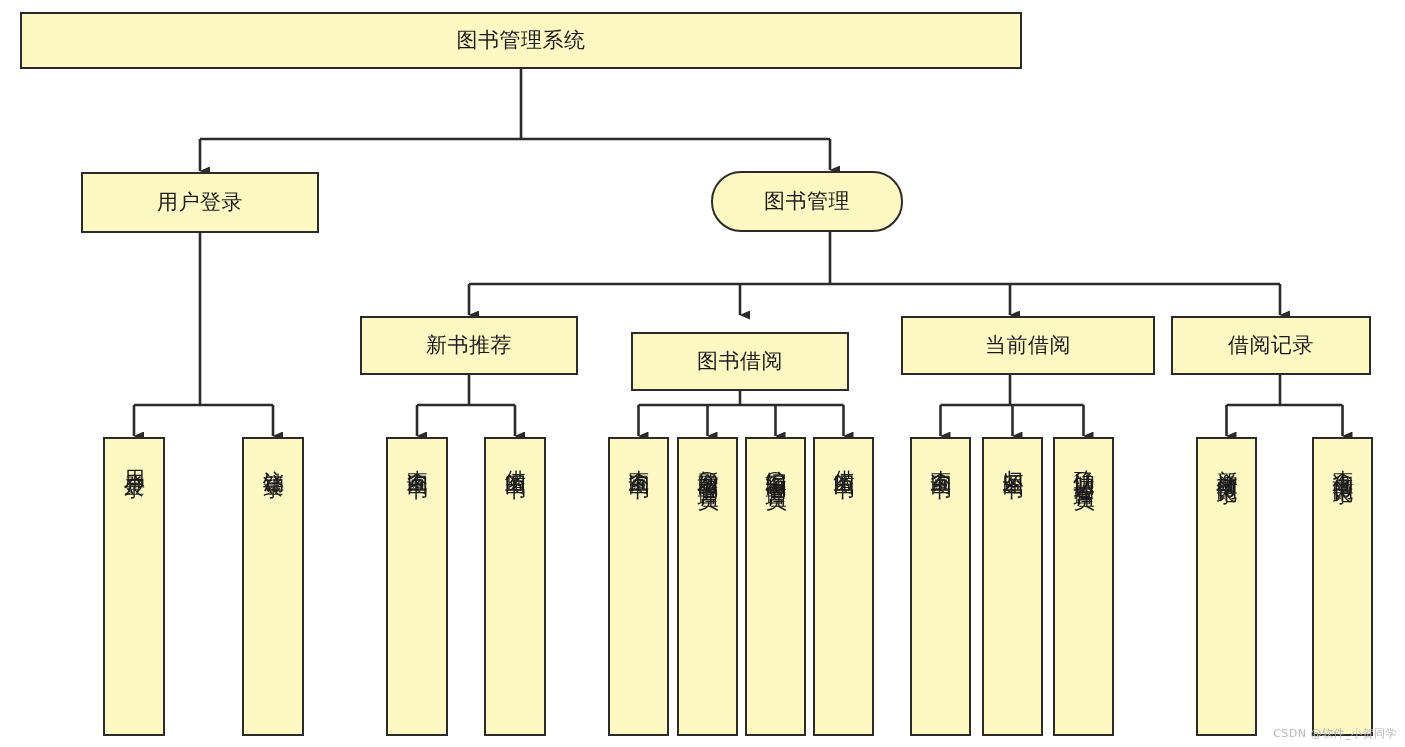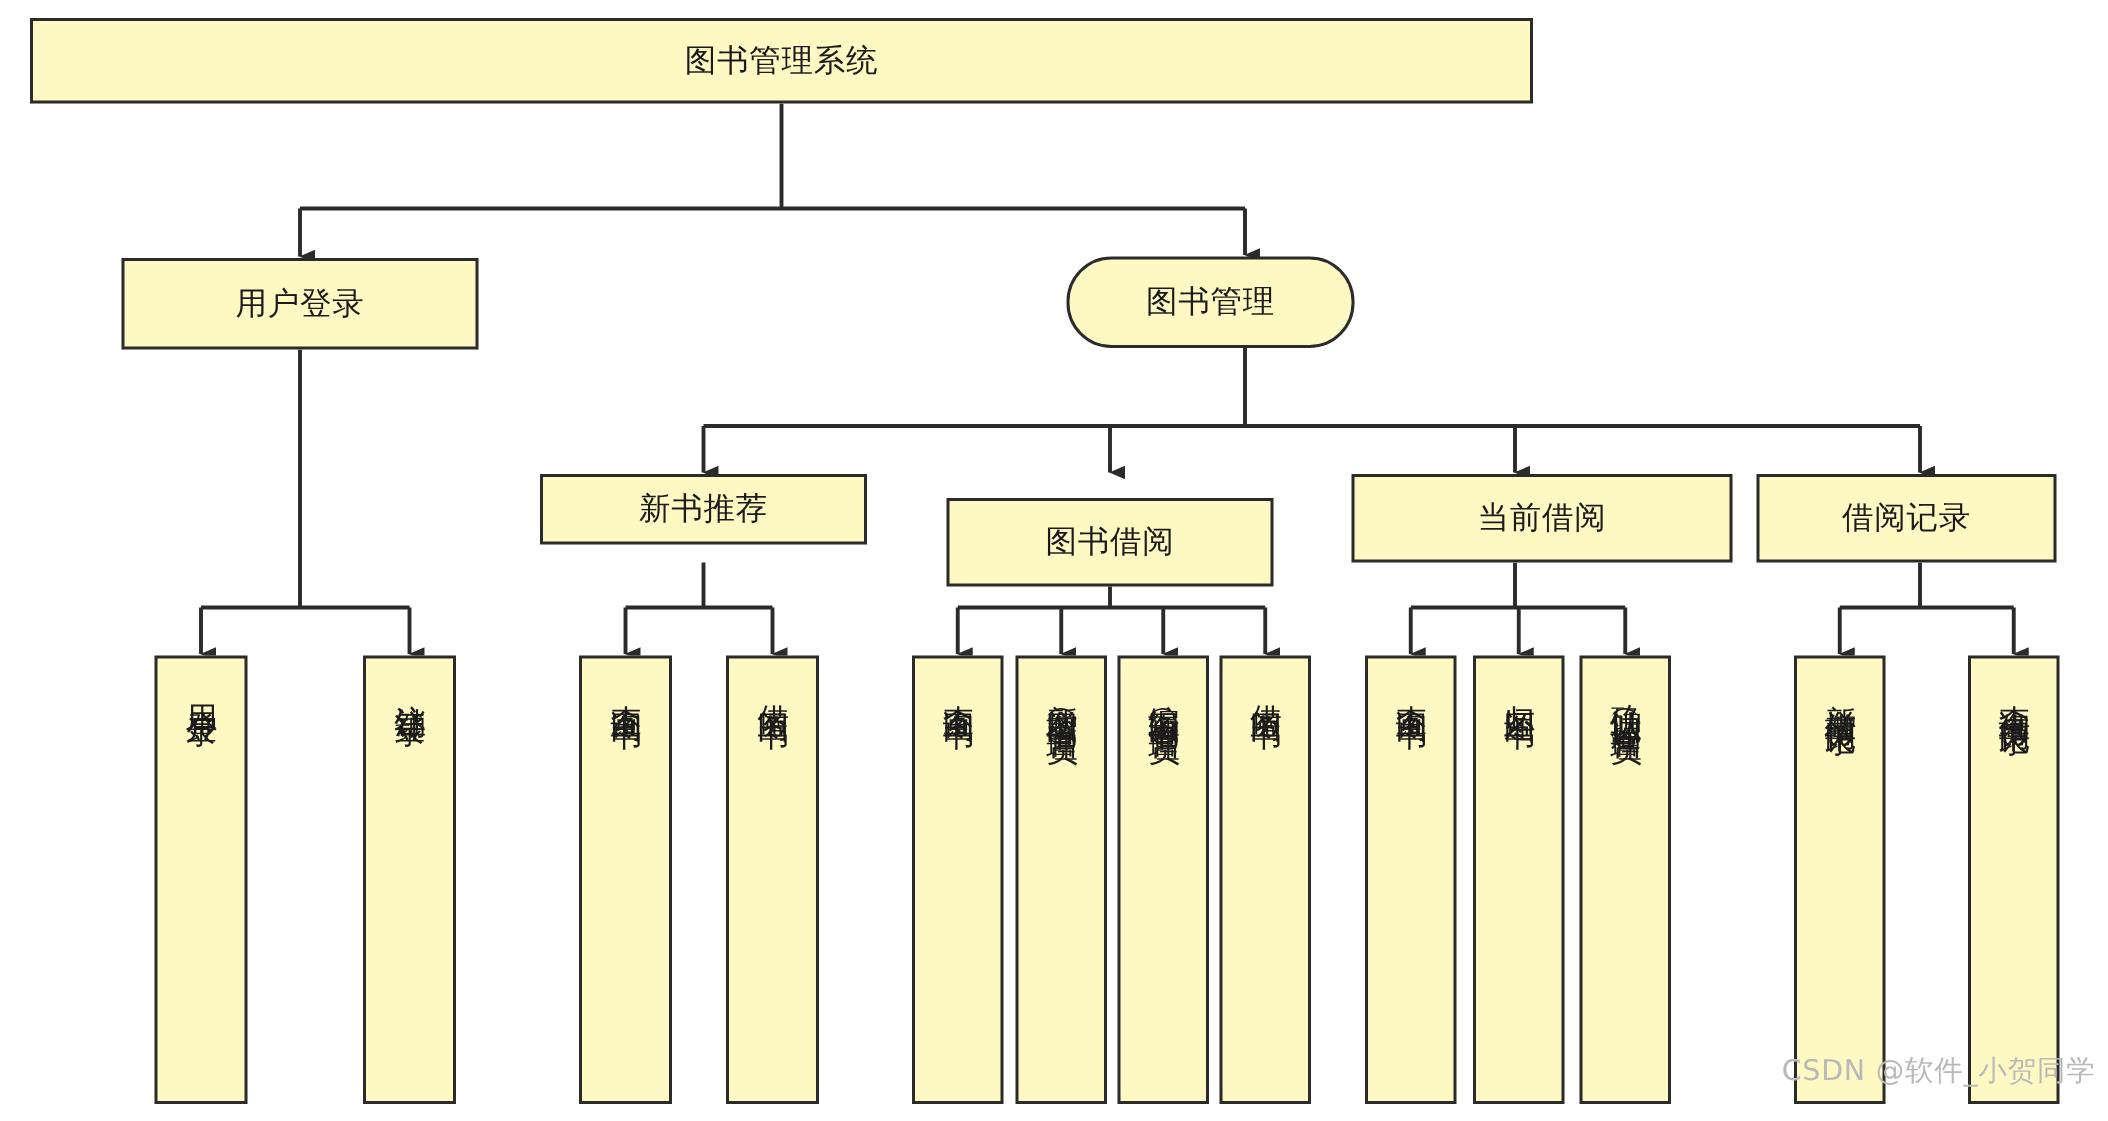--- a/index.html
+++ b/index.html
@@ -52,22 +52,22 @@
     text-orientation: upright;
     font-size: 21px;
     color: #1b1b1b;
     letter-spacing: 3px;
     line-height: 1;
     white-space: nowrap;
   }
   #watermark {
     position: absolute;
     right: 8px;
-    bottom: 20px;
-    font-size: 19px;
+    bottom: 6px;
+    font-size: 11px;
     color: #b9b9b9;
     letter-spacing: 0.5px;
     white-space: nowrap;
     user-select: none;
   }
 </style>
 </head>
 <body>
 
 <div id="diagram-root">
@@ -118,21 +118,21 @@
   <div id="nodes-layer">
       <div class="node-box" style="left: 20px; top: 12px; width: 1002px; height: 57px;">
         <span class="node-label-h">图书管理系统</span>
       </div>
       <div class="node-box" style="left: 81px; top: 172px; width: 238px; height: 61px;">
         <span class="node-label-h">用户登录</span>
       </div>
       <div class="node-box" style="left: 711px; top: 171px; width: 192px; height: 61px; border-radius: 30px;">
         <span class="node-label-h">图书管理</span>
       </div>
-      <div class="node-box" style="left: 360px; top: 316px; width: 218px; height: 47px;">
+      <div class="node-box" style="left: 360px; top: 316px; width: 218px; height: 59px;">
         <span class="node-label-h">新书推荐</span>
       </div>
       <div class="node-box" style="left: 631px; top: 316px; width: 218px; height: 59px; margin-top: 16px;">
         <span class="node-label-h">图书借阅</span>
       </div>
       <div class="node-box" style="left: 901px; top: 316px; width: 254px; height: 59px;">
         <span class="node-label-h">当前借阅</span>
       </div>
       <div class="node-box" style="left: 1171px; top: 316px; width: 200px; height: 59px;">
         <span class="node-label-h">借阅记录</span>

